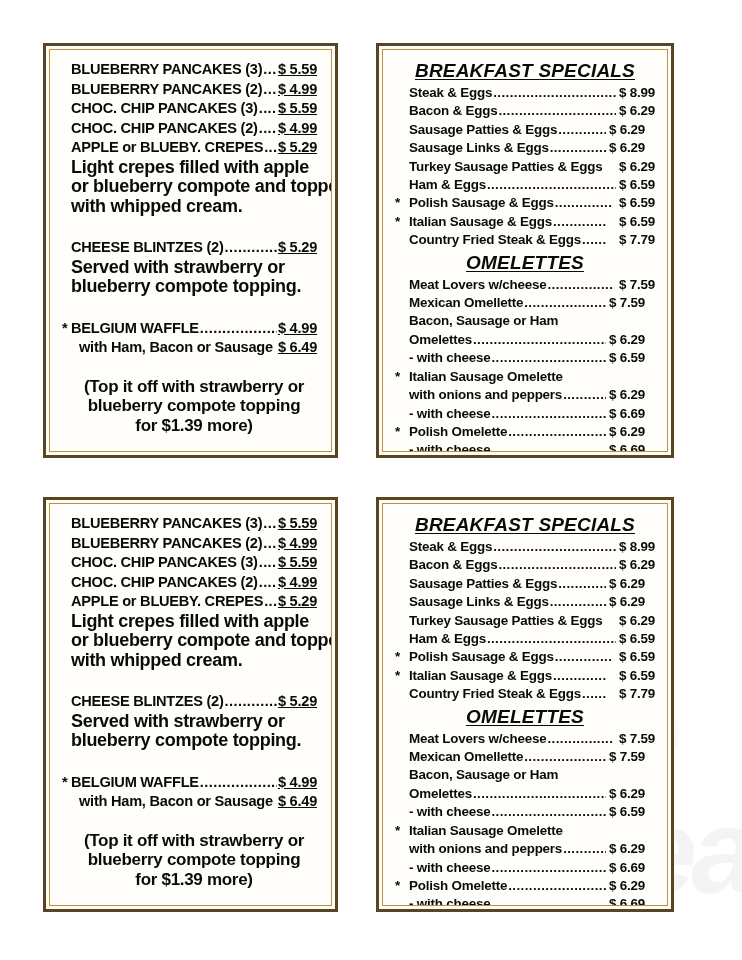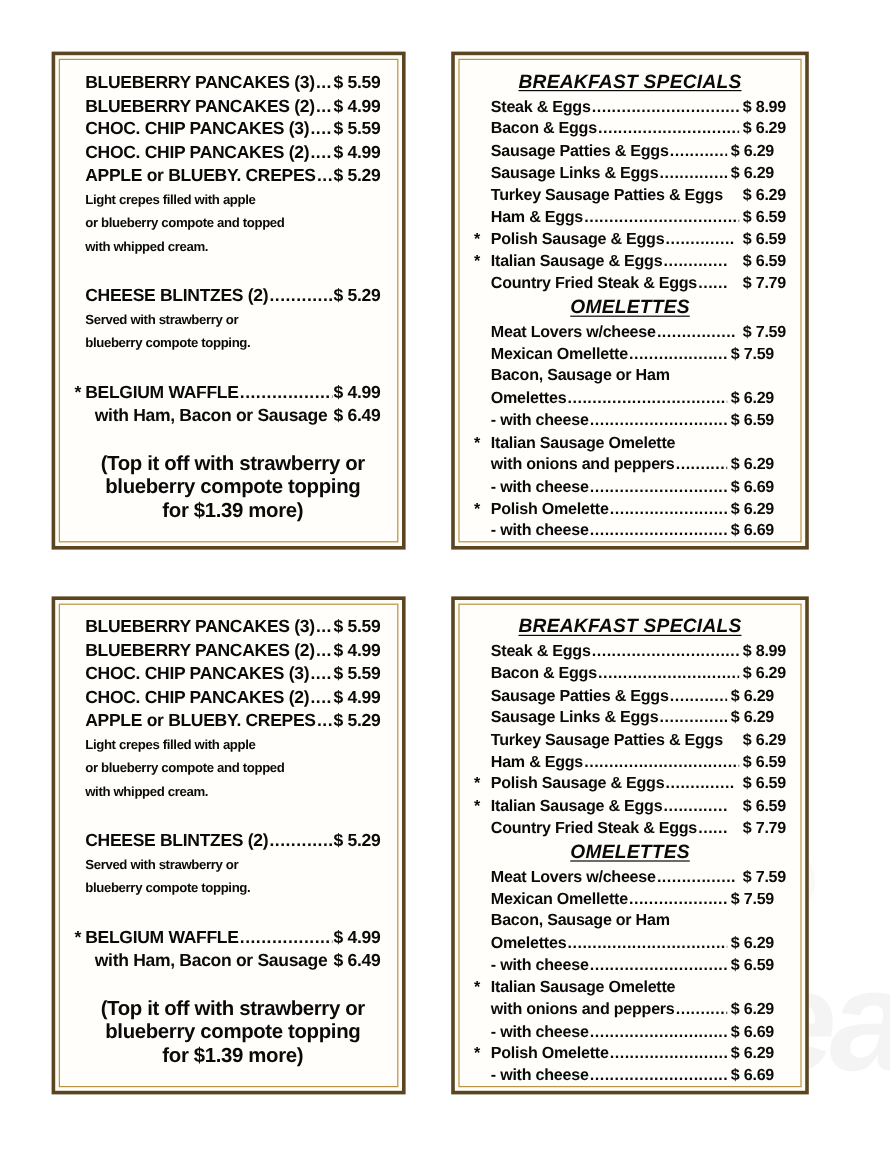--- a/index.html
+++ b/index.html
@@ -86,25 +86,25 @@
   }
   .lp-line .nm { flex: 0 0 auto; }
   .lp-line .dots {
     flex: 1 1 auto;
     overflow: hidden;
     white-space: nowrap;
     margin: 0 1px;
     font-weight: 700;
     letter-spacing: 0.4px;
   }
-  .lp-line .pr { flex: 0 0 auto; }
+  .lp-line .pr { flex: 0 0 auto; text-decoration: underline; }
 
   .lp-desc {
     font-weight: 700;
-    font-size: 11px;
+    font-size: 18px;
     line-height: 19.5px;
     letter-spacing: -0.3px;
     white-space: nowrap;
   }
   .lp-star {
     position: relative;
   }
   .lp-star .ast {
     position: absolute;
     left: -9px;
@@ -122,21 +122,21 @@
   }
   .lp-pad { padding-left: 9px; padding-right: 2px; }
 
   
   .rp { font-size: 13.4px; color: #0a0a0a; }
 
   .rp-head {
     text-align: center;
     font-weight: 700;
     font-style: italic;
-    font-size: 16px;
+    font-size: 19px;
     letter-spacing: 0.2px;
     text-decoration: underline;
     text-underline-offset: 2px;
     margin-bottom: 2px;
   }
   .rp-head.second { margin-top: 2px; }
 
   .rp-row {
     display: flex;
     align-items: center;

